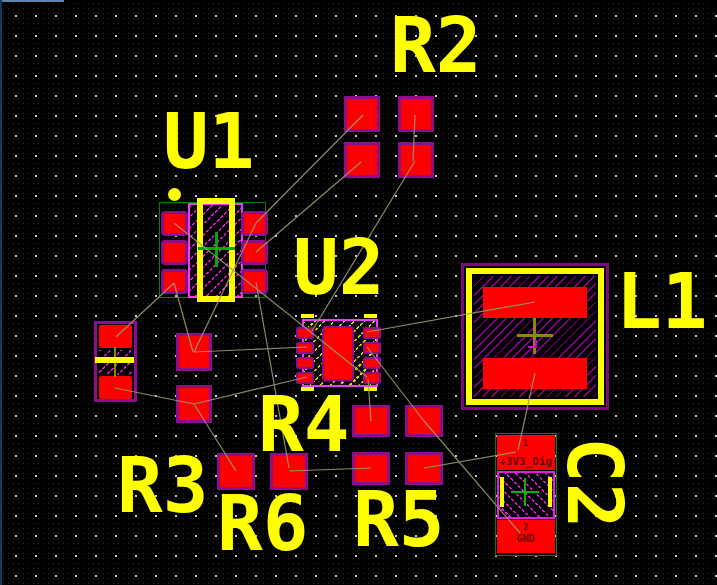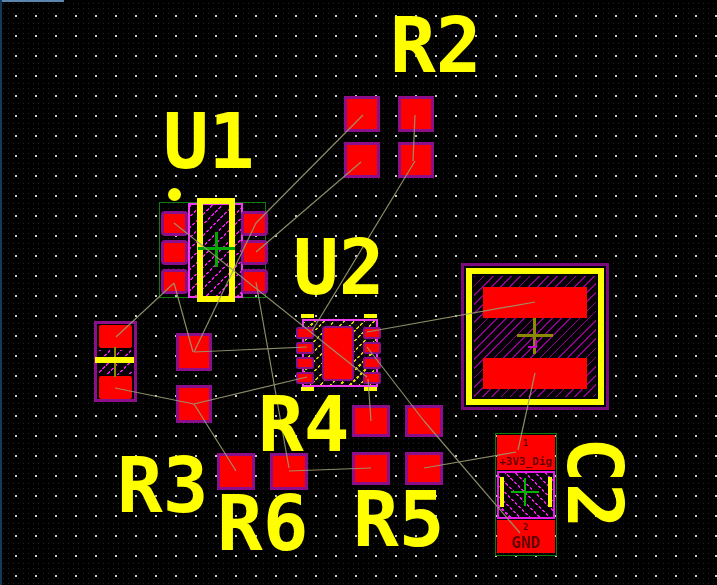--- a/index.html
+++ b/index.html
@@ -116,21 +116,21 @@
       <span class="padtext" style="top:3px;font-size:9px;">1</span>
       <span class="padtext" style="top:20px;font-size:11px;">+3V3_Dig</span>
     </div>
     <div class="abs hatch-back" style="left:497px;top:471px;width:58px;height:48px;border:2px solid #e81ae8;"></div>
     <div class="abs" style="left:500px;top:477px;width:4px;height:30px;background:#ffff00;"></div>
     <div class="abs" style="left:548px;top:477px;width:4px;height:30px;background:#ffff00;"></div>
     <div class="abs" style="left:511px;top:491px;width:28px;height:2px;background:#00b400;"></div>
     <div class="abs" style="left:524px;top:478px;width:2px;height:28px;background:#00b400;"></div>
     <div class="abs" style="left:497px;top:520px;width:58px;height:33px;background:#ff0000;">
       <span class="padtext" style="top:2px;font-size:9px;">2</span>
-      <span class="padtext" style="top:13px;font-size:16px;">GND</span>
+      <span class="padtext" style="top:13px;font-size:10px;">GND</span>
     </div>
   </div>
 
   <div class="grp">
     <div class="pad" style="left:344px;top:96px;width:36px;height:36px;"></div>
     <div class="pad" style="left:398px;top:96px;width:36px;height:36px;"></div>
   </div>
   <div class="grp">
     <div class="pad" style="left:344px;top:142px;width:36px;height:36px;"></div>
     <div class="pad" style="left:398px;top:142px;width:36px;height:36px;"></div>
@@ -176,19 +176,20 @@
       <line x1="424" y1="468" x2="516" y2="452"></line>
       <line x1="424" y1="421" x2="520" y2="533"></line>
       <line x1="371" y1="421" x2="368" y2="379"></line>
       <line x1="289" y1="471" x2="371" y2="468"></line>
     </g>
   </svg>
 
   <div class="lbl" style="left:163px;top:104px;">U1</div>
   <div class="lbl" style="left:347px;top:8px;margin-left:43px;">R2</div>
   <div class="lbl" style="left:293px;top:230px;">U2</div>
+  <div class="lbl" style="left:616px;top:264px;">L1</div>
   <div class="lbl" style="left:117px;top:448px;">R3</div>
   <div class="lbl" style="left:258px;top:387px;">R4</div>
   <div class="lbl" style="left:217px;top:486px;text-align:right;">R6</div>
   <div class="lbl" style="left:353px;top:482px;">R5</div>
   <div class="lbl" style="left:632px;top:437px;transform:rotate(90deg);transform-origin:top left;">C2</div>
 
 </div>
 
 </body></html>

